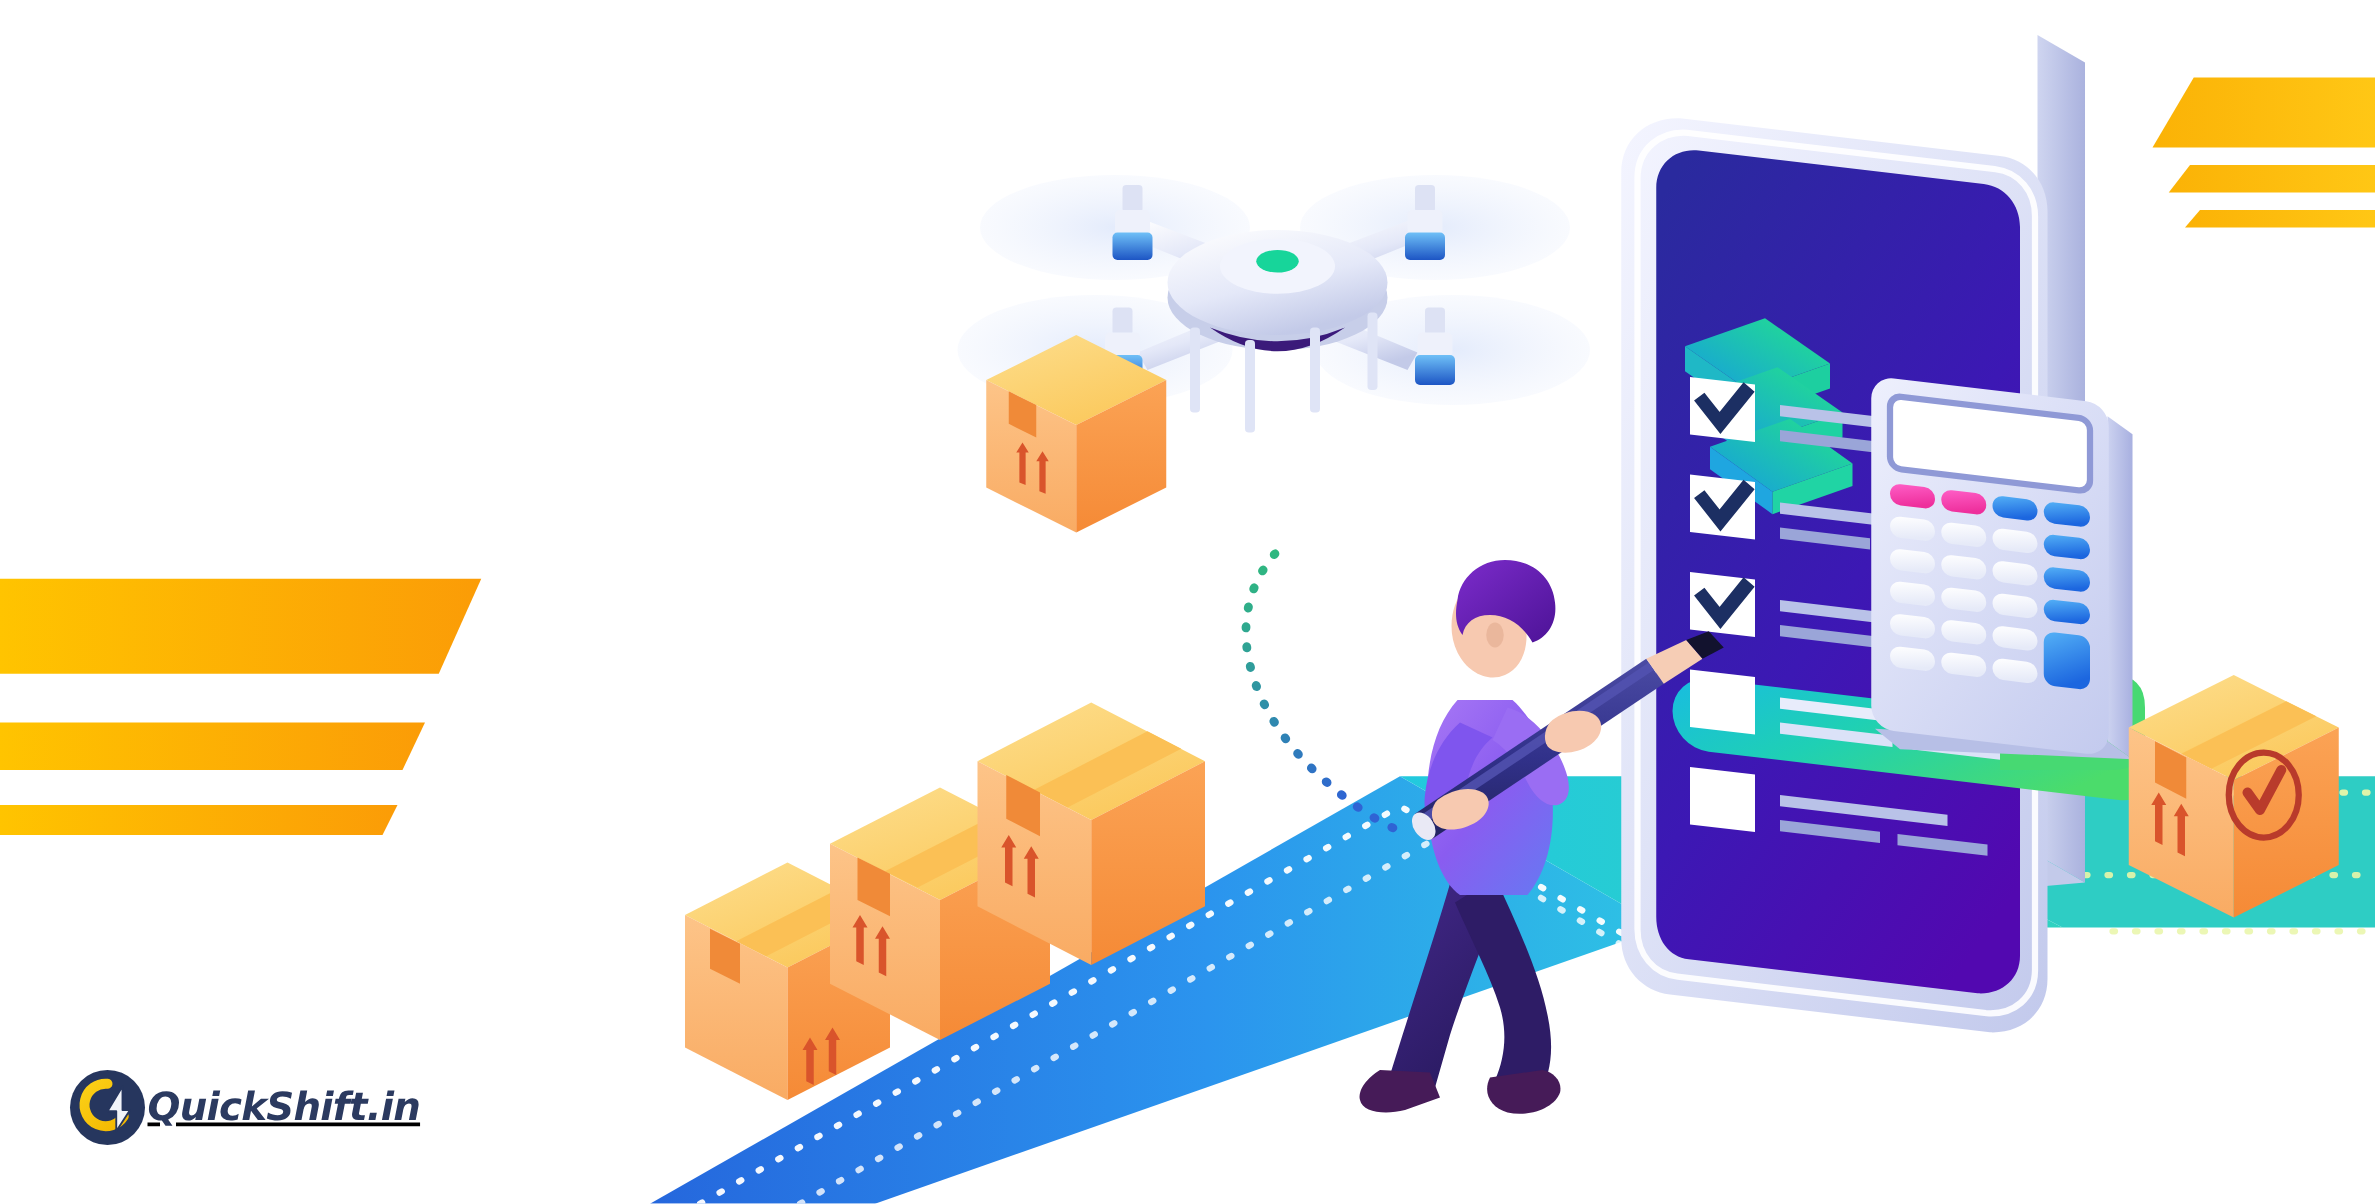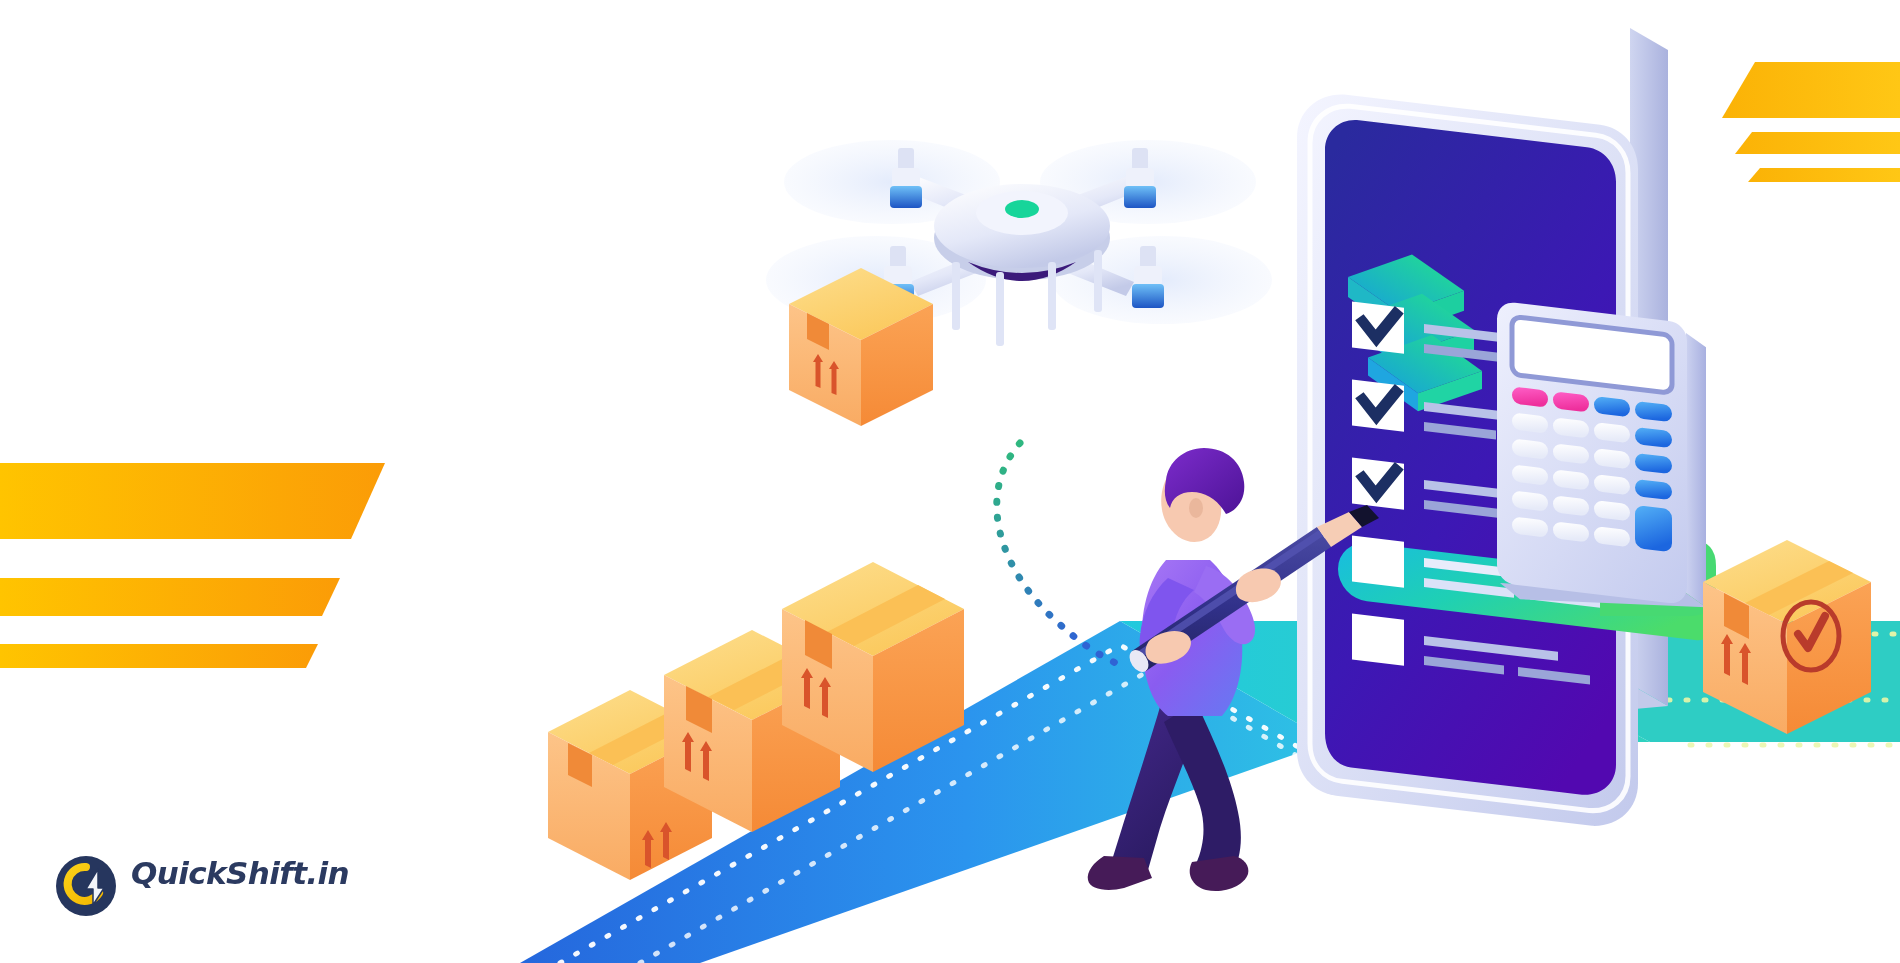--- a/index.html
+++ b/index.html
@@ -6,21 +6,21 @@
   html,body{margin:0;padding:0;background:#ffffff;}
   body{
     width:1900px;height:963px;overflow:hidden;position:relative;
     font-family:"Liberation Sans","DejaVu Sans",sans-serif;
   }
   .stage{position:absolute;inset:0;width:1900px;height:963px;overflow:hidden;background:#ffffff;}
   .layer{position:absolute;top:0;left:0;width:1900px;height:963px;overflow:visible;}
   svg{display:block;overflow:visible;}
   .brand-wrap{
     position:absolute;left:55px;top:855px;
-    display:flex;gap:14px;
+    display:flex;align-items:center;gap:1px;text-decoration:underline;
   }
   .brand-text{
     font-family:"DejaVu Sans","Liberation Sans",sans-serif;
     font-size:31px;font-weight:bold;font-style:italic;
     color:#2b3a60;letter-spacing:-0.6px;white-space:nowrap;
   }
 </style>
 </head>
 <body>
 

